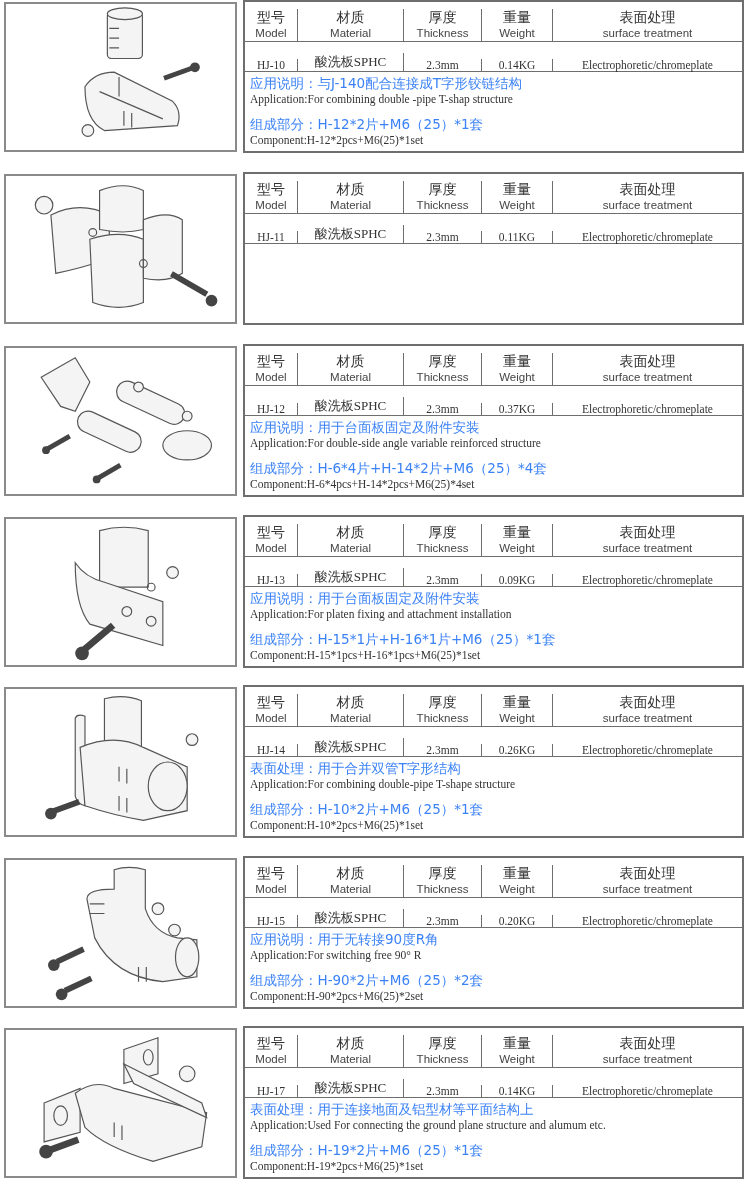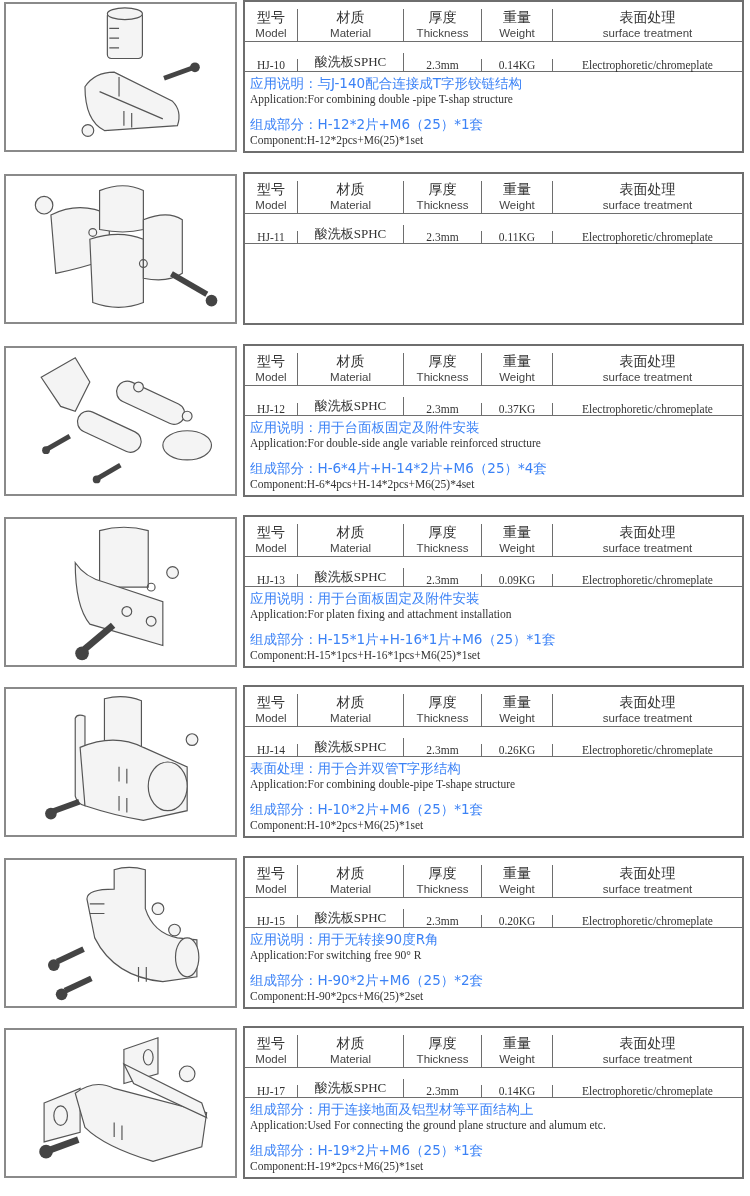--- a/index.html
+++ b/index.html
@@ -453,20 +453,20 @@
           <span class="val">2.3mm</span>
         </div>
       <div class="cell c4">
           <span class="val">0.14KG</span>
         </div>
       <div class="cell c5">
           <span class="val">Electrophoretic/chromeplate</span>
         </div>
     </div>
     <div class="notes">
-      <div class="nzh">组成部分：用于连接地面及铝型材等平面结构上</div>
+      <div class="nzh">表面处理：用于连接地面及铝型材等平面结构上</div>
       <div class="nen">Application:Used For connecting the ground plane structure and alumum etc.</div>
       <div class="gap"></div>
       <div class="nzh">组成部分：H-19*2片+M6（25）*1套</div>
       <div class="nen">Component:H-19*2pcs+M6(25)*1set</div>
     </div>
   </div>
 </div>
 
 </body></html>

